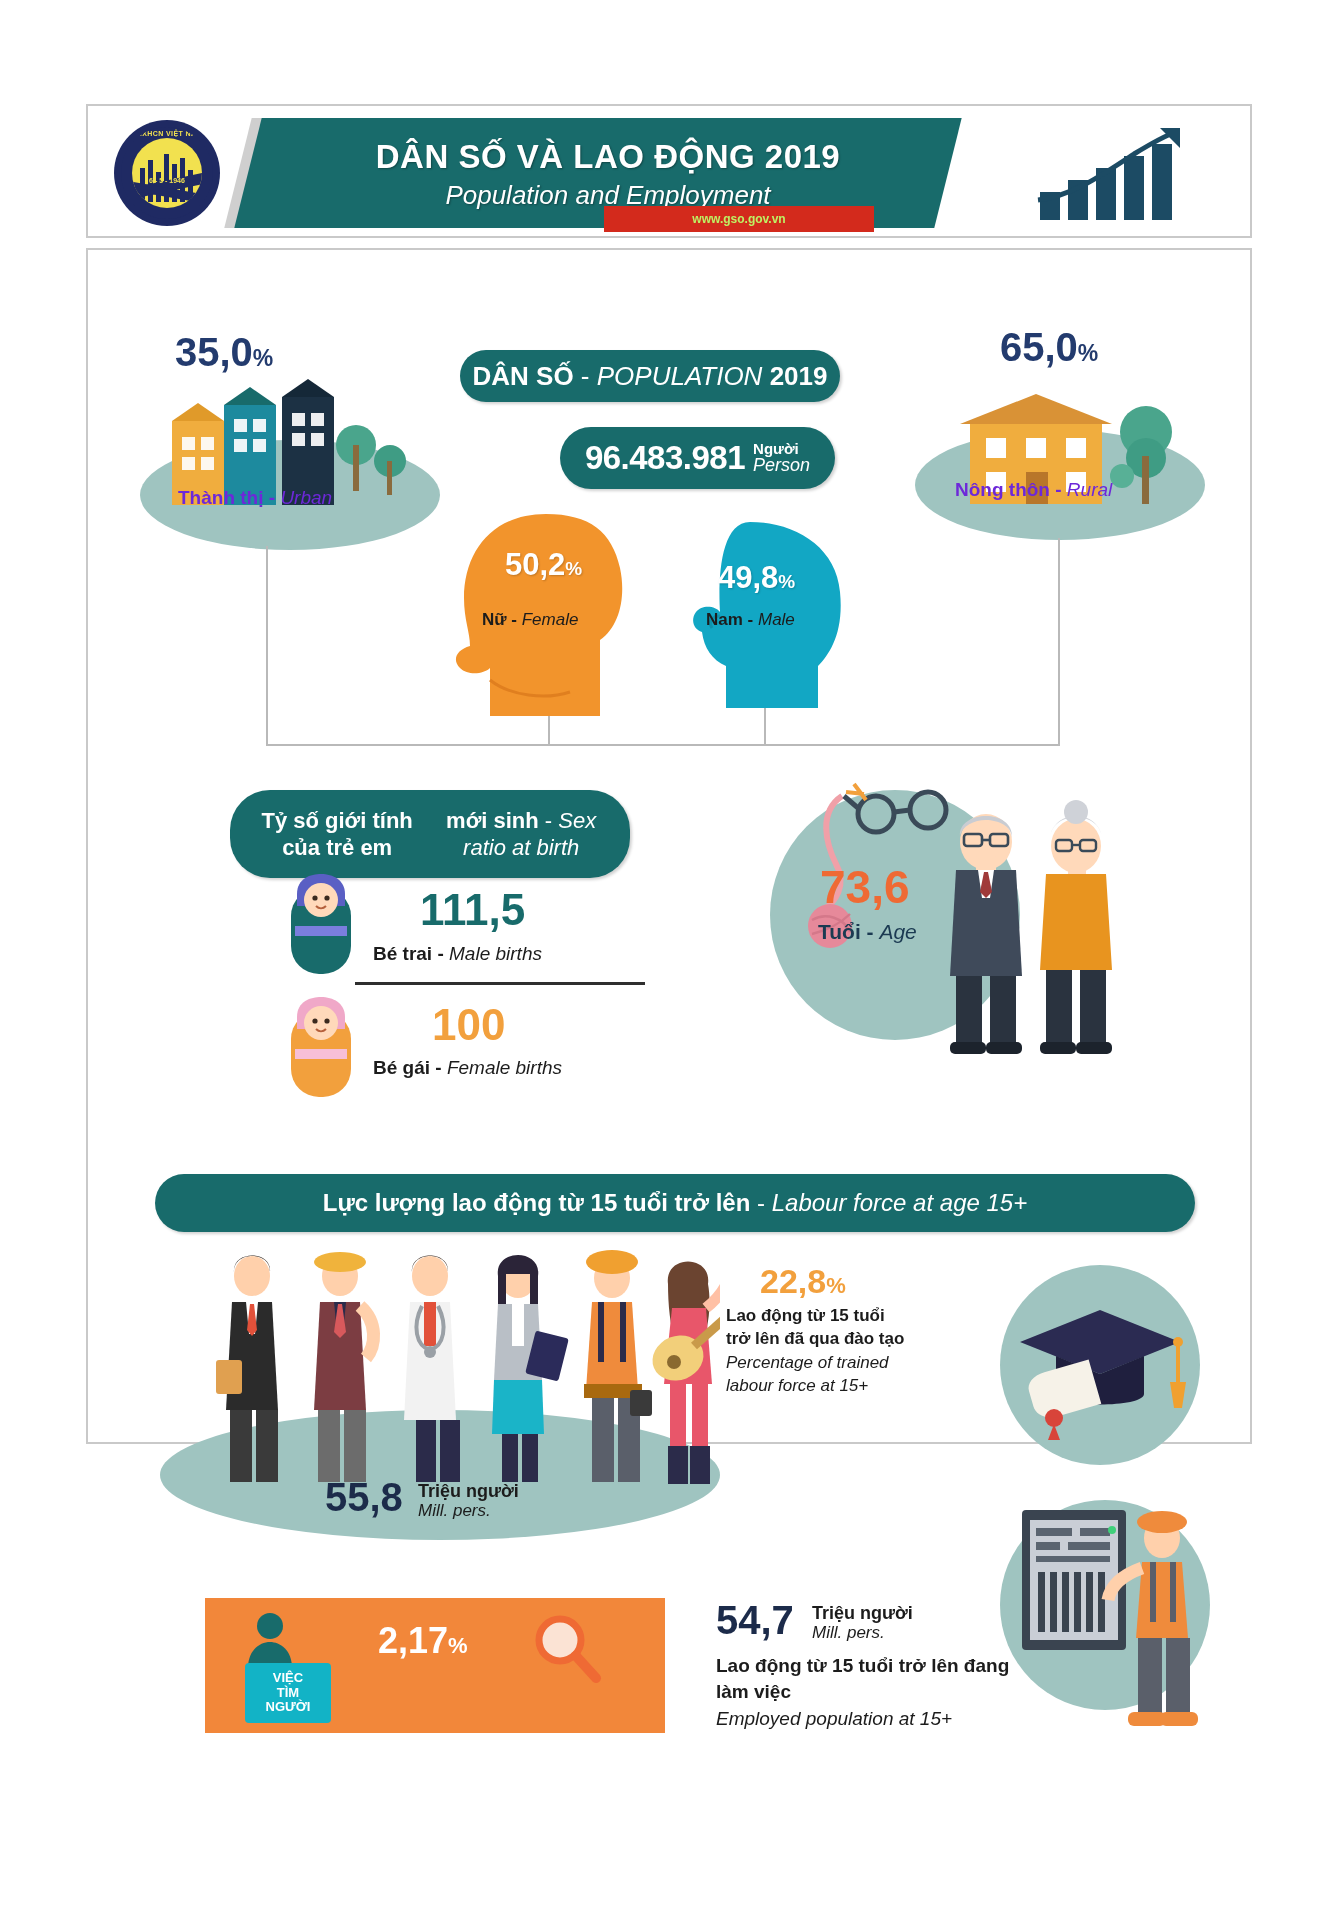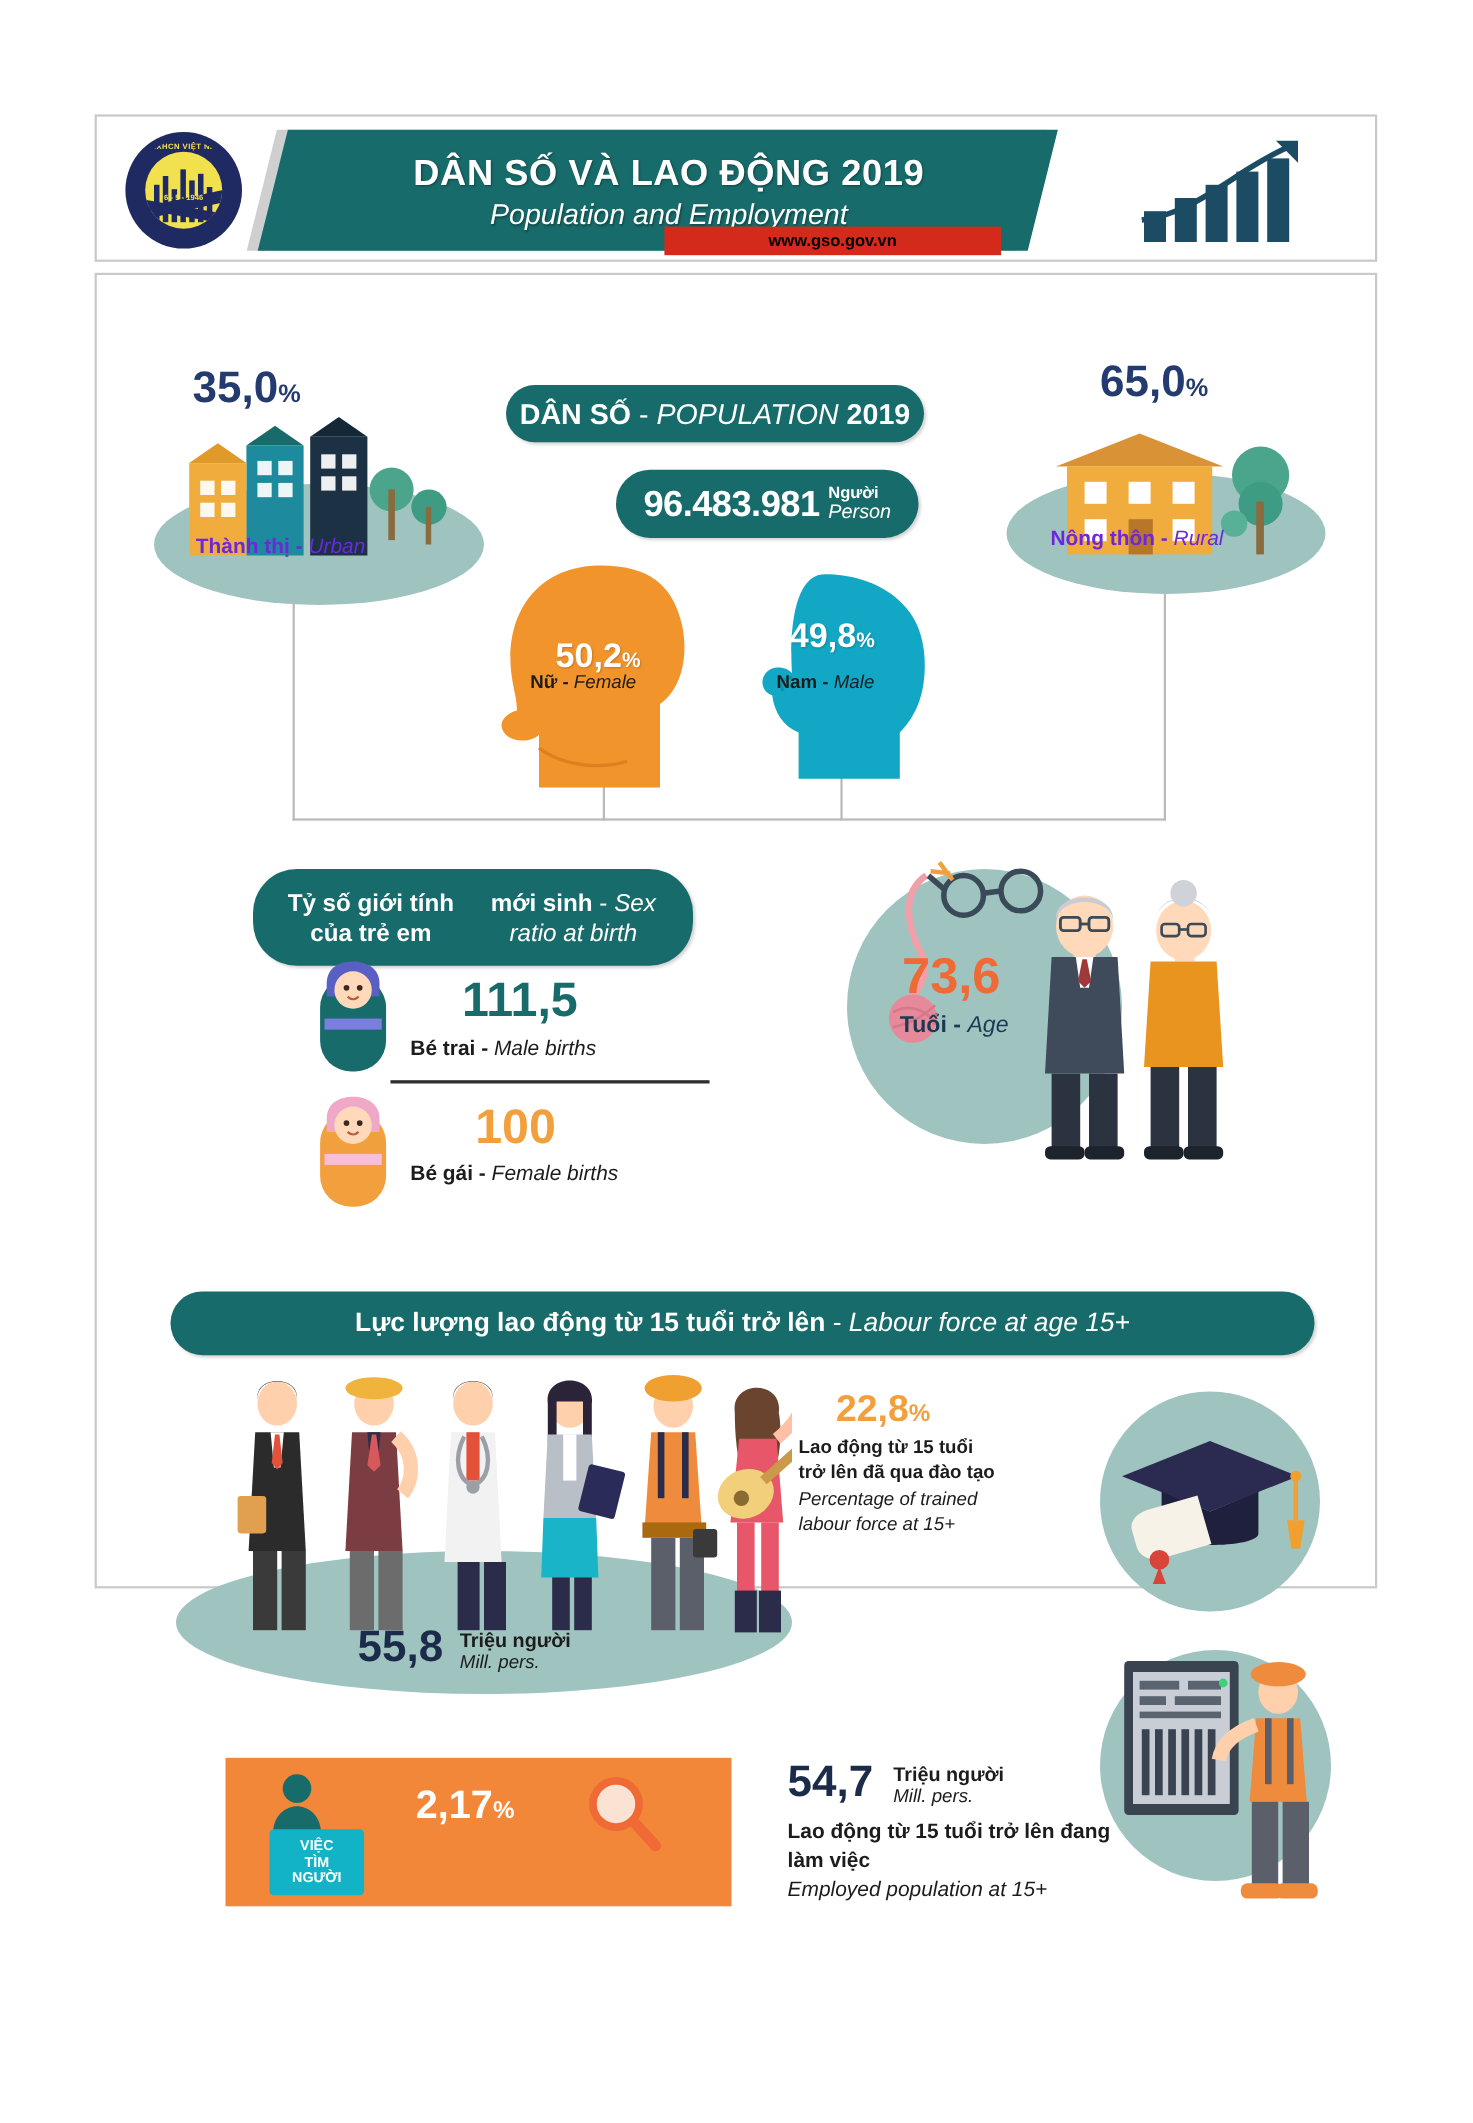--- a/index.html
+++ b/index.html
@@ -65,24 +65,24 @@
   }
   .title-main{
     color:#ffffff; font-size:33px; font-weight:bold; letter-spacing:.5px;
     text-shadow:1px 1px 2px rgba(0,0,0,.35);
   }
   .title-sub{
     color:#ffffff; font-size:26px; font-style:italic; margin-top:4px;
     text-shadow:1px 1px 2px rgba(0,0,0,.35);
   }
   .url-pill{
-    position:absolute; left:516px; top:100px; width:306px; height:26px;
-    background:#d32a1c; color:#000000;
+    position:absolute; left:516px; top:100px; width:270px; height:26px;
+    background:#d32a1c; color:#bef264;
     display:flex; align-items:center; justify-content:center;
-    font-size:15px; font-weight:bold;
+    font-size:12px; font-weight:bold;
   }
   .chart-icon{
     position:absolute; right:36px; top:20px; width:180px; height:96px;
   }
 
   
   .body-frame{
     position:absolute; left:86px; top:248px; width:1166px; height:1196px;
     border:2px solid #c9c9c9; background:#ffffff;
   }
@@ -415,21 +415,21 @@
   <div class="conn" style="left:266px;top:744px;width:794px;height:2px;"></div>
   <div class="conn" style="left:548px;top:700px;width:2px;height:46px;"></div>
   <div class="conn" style="left:764px;top:690px;width:2px;height:56px;"></div>
 
   <svg class="head-female" viewBox="0 0 180 210">
     <path d="M96 4 C42 4 14 42 14 88 C14 110 20 122 20 136 C6 140 2 150 10 158
              C18 166 34 164 40 158 L40 206 L150 206 L150 130
              C170 116 176 86 170 58 C162 22 140 4 96 4 Z" fill="#f2942c"></path>
     <path d="M40 170 C60 186 96 190 120 182" stroke="#e07f1f" stroke-width="3" fill="none"></path>
   </svg>
-  <div class="head-num" style="left:505px;top:578px;">
+  <div class="head-num" style="left:505px;top:547px;">
     <span>50,2</span><span class="sm">%</span>
   </div>
   <div class="head-lbl" style="left:482px;top:610px;">
     <span>Nữ</span> - <i>Female</i>
   </div>
 
   <svg class="head-male" viewBox="0 0 160 190">
     <path d="M60 2 C104 2 146 26 150 72 C154 112 140 134 128 146
              L128 188 L36 188 L36 146 C22 140 14 128 12 112
              C4 110 0 100 6 92 C12 84 26 86 30 92 C28 60 30 2 60 2 Z" fill="#12a7c4"></path>

